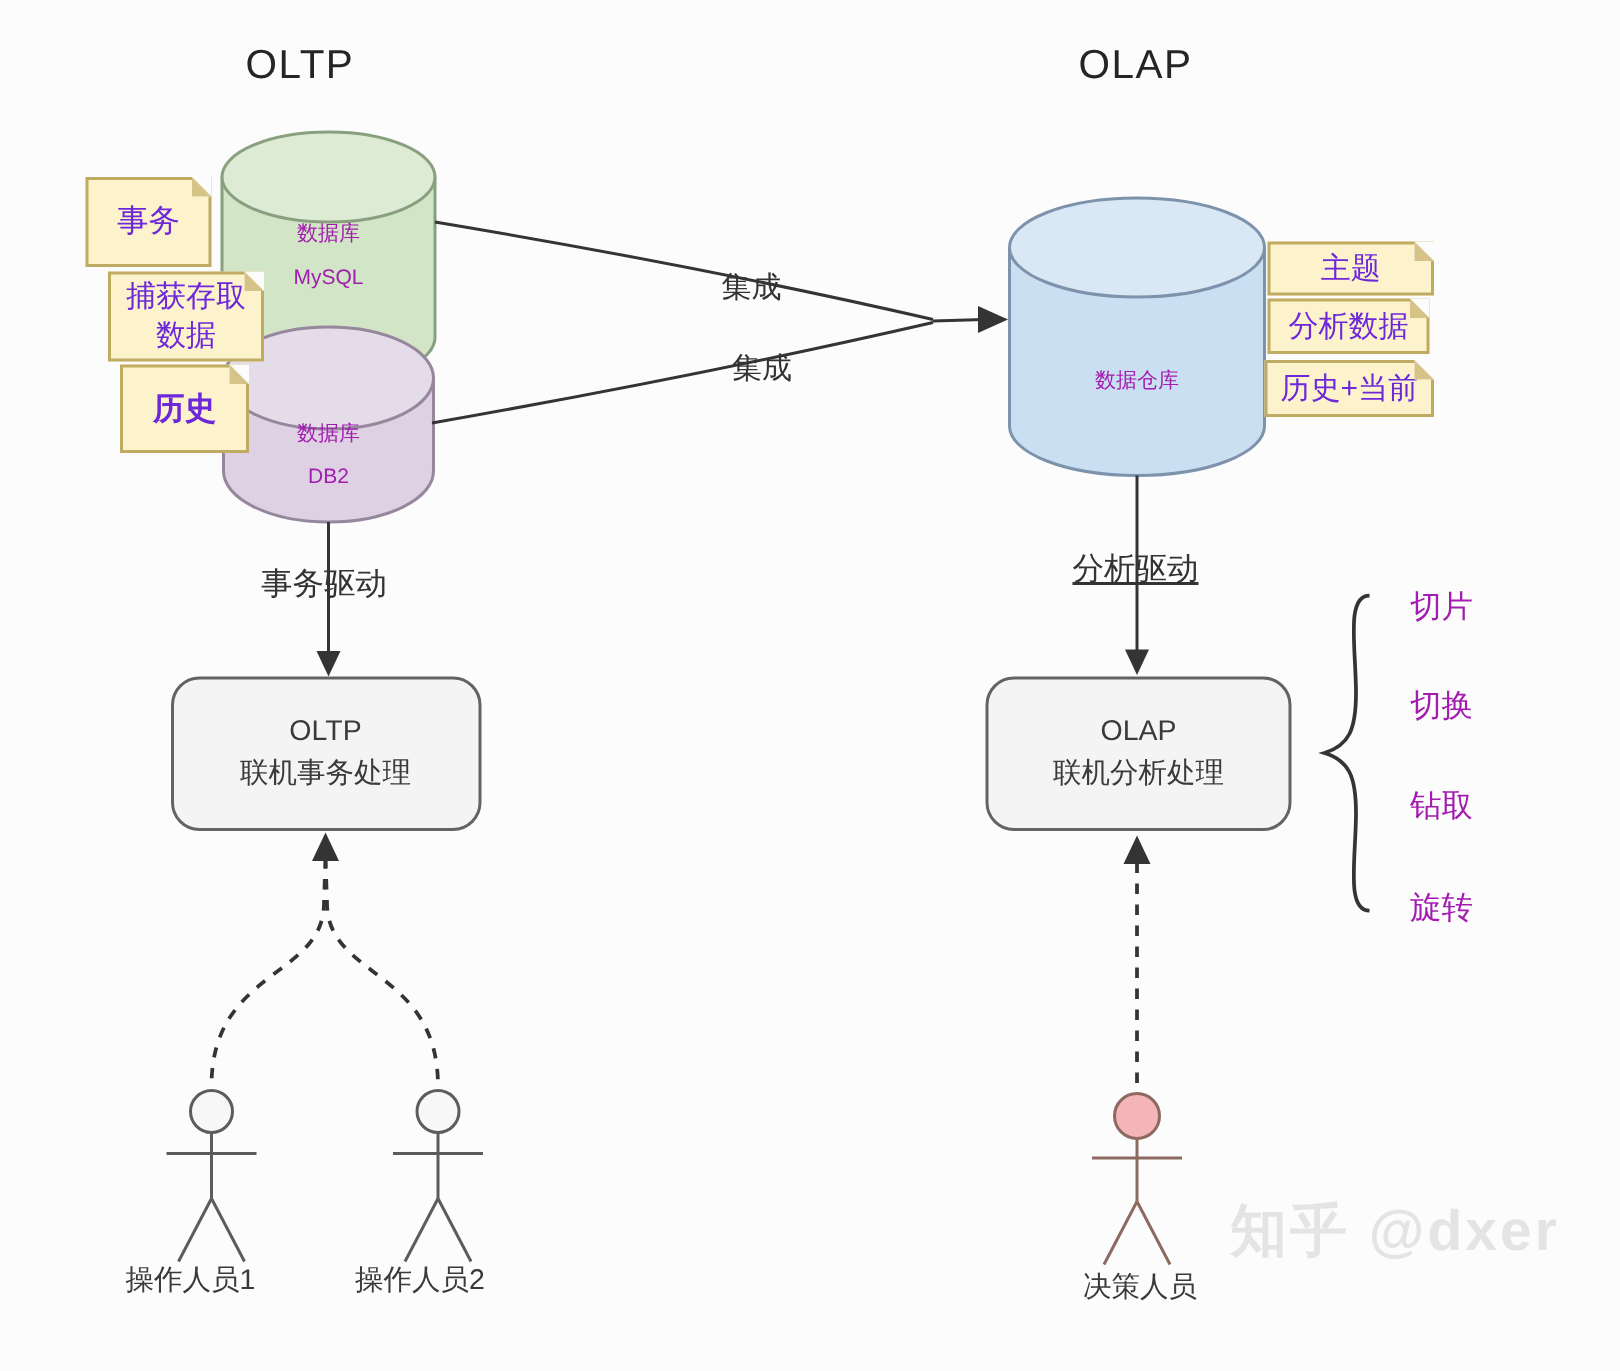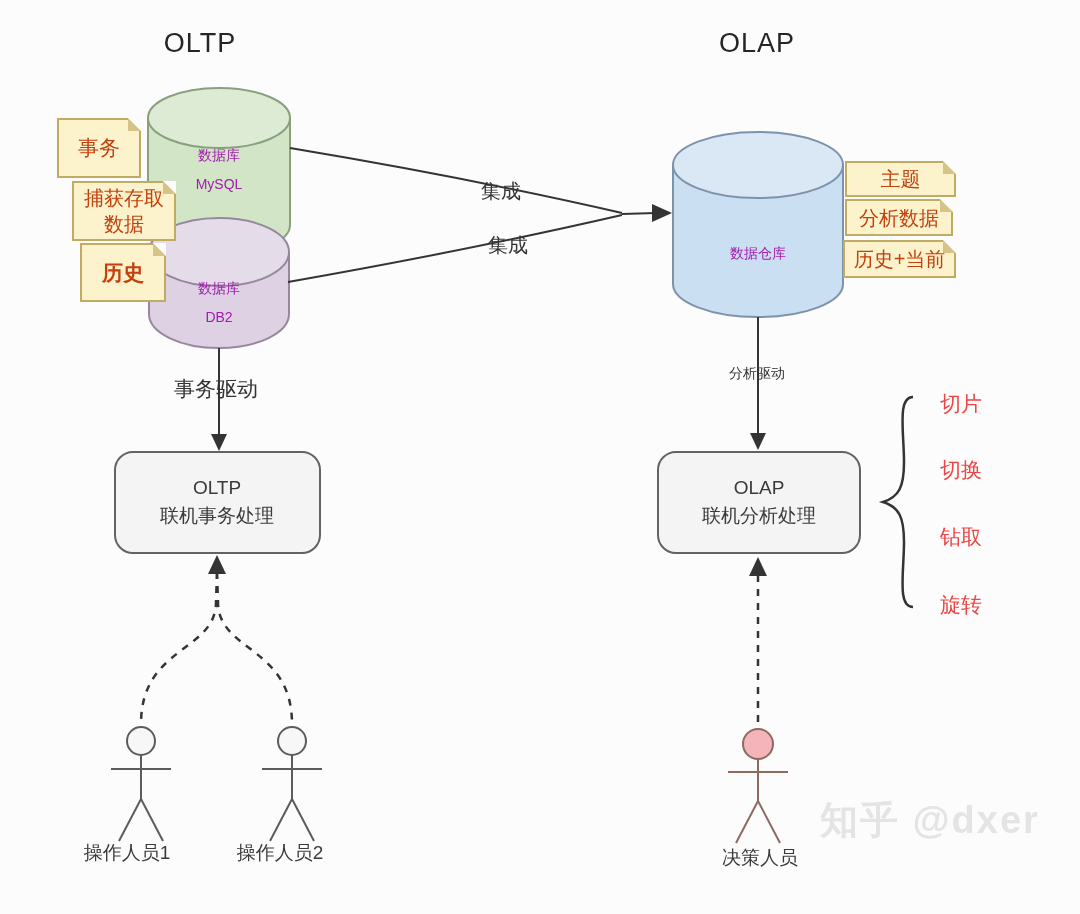--- a/index.html
+++ b/index.html
@@ -9,29 +9,29 @@
   }
   .layer{position:absolute;left:0;top:0;}
   .lbl{position:absolute;white-space:nowrap;}
   .center{transform:translateX(-50%);text-align:center;}
   .title{font-size:27px;letter-spacing:1px;color:#252525;}
   .cyl-label{font-size:14px;line-height:29px;color:#a21caf;}
   .edge-label{font-size:20px;color:#333;}
   .note{
     position:absolute;background:#fcf3cd;border:2px solid #bfab62;
     box-sizing:border-box;display:flex;align-items:center;justify-content:center;
-    font-size:21px;color:#c2410c;line-height:26px;
+    font-size:21px;color:#6d28d9;line-height:26px;
   }
   .note::after{
     content:"";position:absolute;top:-2px;right:-2px;width:0;height:0;
     border-top:13px solid #fcfcfc;border-left:13px solid #d6c387;
   }
   .note-multiline{white-space:normal;text-align:center;padding:2px 6px;}
   .box-text{font-size:19px;line-height:28px;color:#3a3a3a;}
-  .op-label{font-size:21px;color:#ef4444;}
+  .op-label{font-size:21px;color:#a21caf;}
   .actor-label{font-size:19px;color:#3a3a3a;}
   .watermark{font-size:38px;color:#e4e4e4;letter-spacing:2px;font-weight:bold;}
 </style>
 </head>
 <body>
 
 <div class="canvas">
 
   <svg class="layer" width="1080" height="914" viewBox="0 0 1080 914">
 
@@ -140,21 +140,21 @@
   <div class="note" style="left:845px;top:199px;width:108px;height:37px;font-size:20px;">
     <span>分析数据</span>
   </div>
   <div class="note" style="left:843px;top:240px;width:113px;height:38px;font-size:20px;">
     <span>历史+当前</span>
   </div>
 
   <div class="lbl center edge-label" style="left:501px;top:178px;">集成</div>
   <div class="lbl center edge-label" style="left:508px;top:232px;">集成</div>
   <div class="lbl center edge-label" style="left:216px;top:375px;font-size:21px;">事务驱动</div>
-  <div class="lbl center edge-label" style="left:757px;top:365px;font-size:14px;">分析驱动</div>
+  <div class="lbl center edge-label" style="left:757px;top:365px;font-size:21px;text-decoration:underline;">分析驱动</div>
 
   <div class="lbl center box-text" style="left:217px;top:474px;">
     <div>OLTP</div>
     <div>联机事务处理</div>
   </div>
   <div class="lbl center box-text" style="left:759px;top:474px;">
     <div>OLAP</div>
     <div>联机分析处理</div>
   </div>
 

